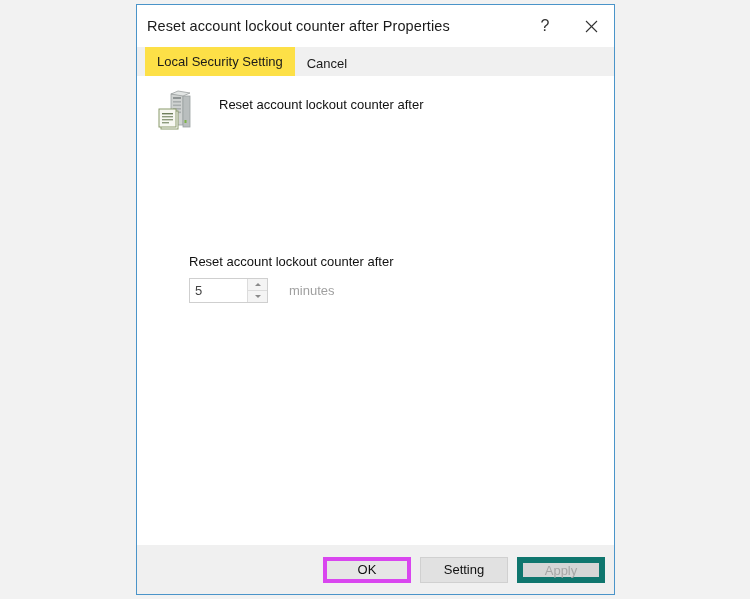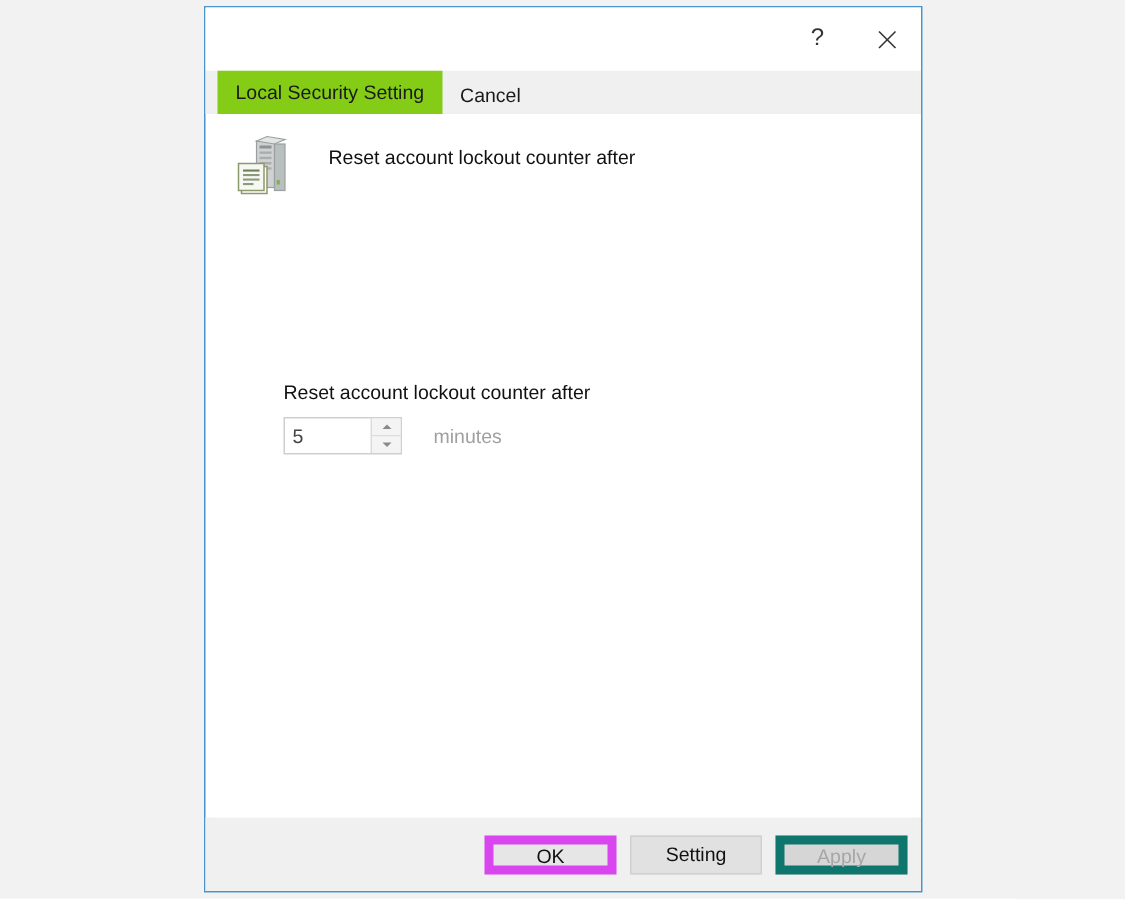--- a/index.html
+++ b/index.html
@@ -84,21 +84,21 @@
     align-items: center;
     padding: 0 12px;
     font-size: 13px;
     color: #1a1a1a;
     background: transparent;
     white-space: nowrap;
     cursor: default;
     box-sizing: border-box;
   }
   .tab.active {
-    background: #84cc16;
+    background: #fde047;
     height: 29px;
   }
 
   
   .content {
     flex: 1;
     background: #ffffff;
     position: relative;
     margin: 0 6px;
     box-sizing: border-box;
@@ -207,35 +207,36 @@
     font-size: 13px;
     font-family: "Liberation Sans", sans-serif;
     background: #e1e1e1;
     border: 1px solid #d0d0d0;
     color: #111111;
     cursor: default;
     padding: 0;
     box-sizing: border-box;
   }
   .btn.default {
-    border: 6px solid #d946ef;
+    border: 4px solid #d946ef;
     background: #e6e6e6;
   }
   .btn.disabled {
     color: #a6a6a6;
     background: #d6d6d6;
     border: 6px solid #0f766e;
   }
 </style>
 </head>
 <body>
 
 <div class="window">
 
   <div class="titlebar">
+    <div class="title-text">Reset account lockout counter after Properties</div>
     <div class="titlebar-buttons">
       <button class="tb-btn help">
         <span>?</span>
       </button>
       <button class="tb-btn close">
         <span>
           <svg width="13" height="13" viewBox="0 0 13 13">
             <line x1="1" y1="1" x2="12" y2="12" stroke="#333333" stroke-width="1.1"></line>
             <line x1="12" y1="1" x2="1" y2="12" stroke="#333333" stroke-width="1.1"></line>
           </svg>

